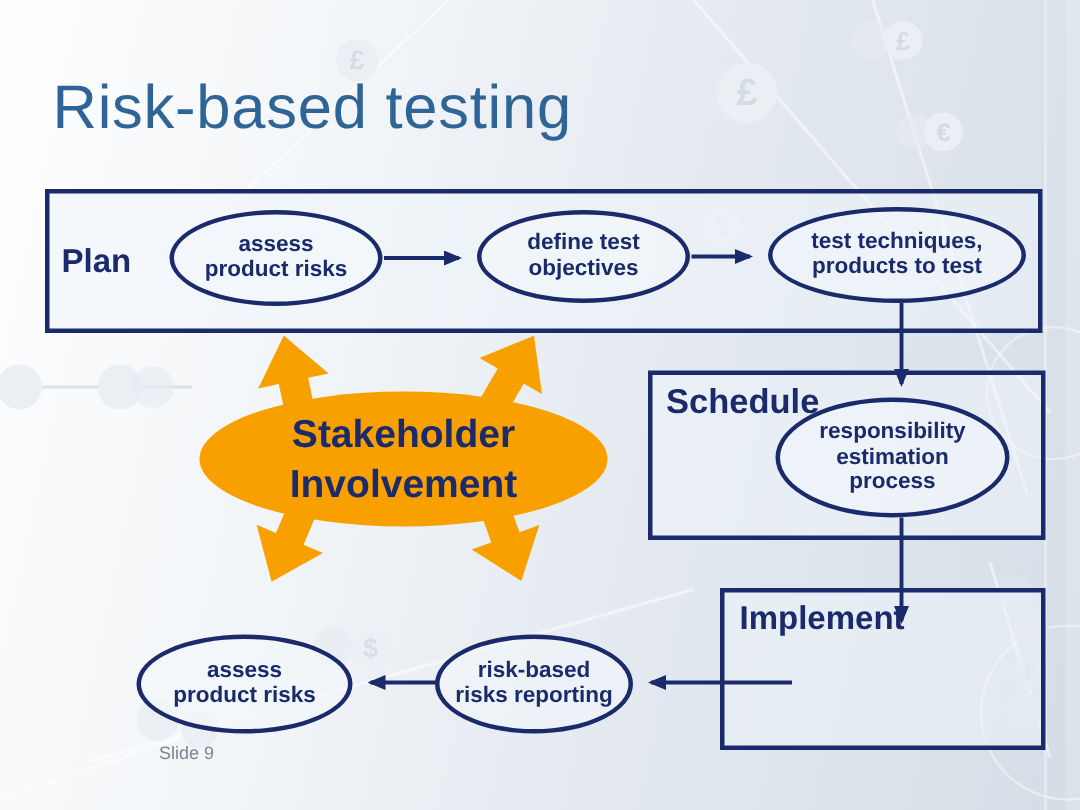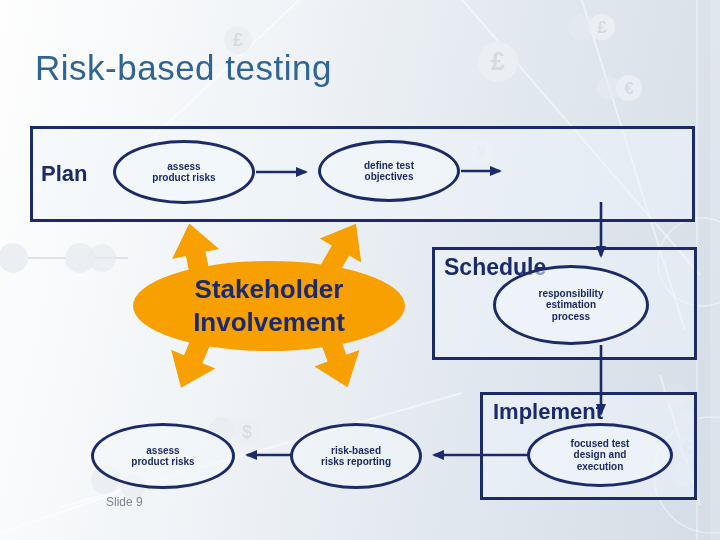--- a/index.html
+++ b/index.html
@@ -19,34 +19,34 @@
   .box-label{
     position:absolute;font-weight:bold;font-size:22px;color:var(--navy,#1b2a6b);
     white-space:nowrap;
   }
   #connector-layer{z-index:4;}
   .node{
     position:absolute;box-sizing:border-box;z-index:5;
     border:3px solid var(--navy,#1b2a6b);border-radius:50%;
     background:rgba(243,248,252,0.55);
     display:flex;align-items:center;justify-content:center;text-align:center;
-    font-weight:bold;font-size:10px;line-height:1.12;color:var(--navy,#1b2a6b);
+    font-weight:bold;font-size:15px;line-height:1.12;color:var(--navy,#1b2a6b);
     white-space:pre-line;
   }
   .stakeholder{
     position:absolute;box-sizing:border-box;z-index:5;
     left:133px;top:261px;width:272px;height:90px;border-radius:50%;
     background:var(--orange,#f8a000);
     display:flex;align-items:center;justify-content:center;text-align:center;
     font-weight:bold;font-size:26px;line-height:1.27;color:var(--navy,#1b2a6b);
     white-space:pre-line;
   }
   .title{
     position:absolute;left:35px;top:48px;z-index:3;margin:0;
-    font-weight:400;font-size:35px;letter-spacing:0.5px;
+    font-weight:400;font-size:41px;letter-spacing:0.5px;
     color:var(--title_blue,#2e6496);
   }
   .slide-number{
     position:absolute;left:106px;top:495px;z-index:6;
     font-size:12px;color:#7c8592;
   }
   .logo{
     position:absolute;right:12px;bottom:4px;z-index:6;text-align:right;
   }
   .logo-name{
@@ -150,29 +150,28 @@
     <line class="conn" x1="601" y1="202" x2="601" y2="256" marker-end="url(#ah)"></line>
     <line class="conn" x1="601" y1="345" x2="601" y2="414" marker-end="url(#ah)"></line>
     <line class="conn" x1="528" y1="455" x2="434" y2="455" marker-end="url(#ah)"></line>
     <line class="conn" x1="292" y1="455" x2="247" y2="455" marker-end="url(#ah)"></line>
   </svg>
 
   <div class="node" style="left:113px;top:140px;width:142px;height:64px;">assess
 product risks</div>
   <div class="node" style="left:318px;top:140px;width:142px;height:62px;">define test
 objectives</div>
-  <div class="node" style="left:493px;top:265px;width:156px;height:80px;">responsibility
+  <div class="node" style="left:512px;top:138px;width:172px;height:64px;">test techniques,
+products to test</div>
+  <div class="node" style="left:517px;top:265px;width:156px;height:80px;">responsibility
 estimation
 process</div>
   <div class="node" style="left:91px;top:423px;width:144px;height:66px;">assess
 product risks</div>
   <div class="node" style="left:290px;top:423px;width:132px;height:66px;">risk-based
 risks reporting</div>
-  <div class="node" style="left:527px;top:423px;width:146px;height:64px;">focused test
-design and
-execution</div>
 
   <div class="stakeholder">Stakeholder
 Involvement</div>
 
   <span class="slide-number">Slide 9</span>
 
 </div>
 
 </body></html>

